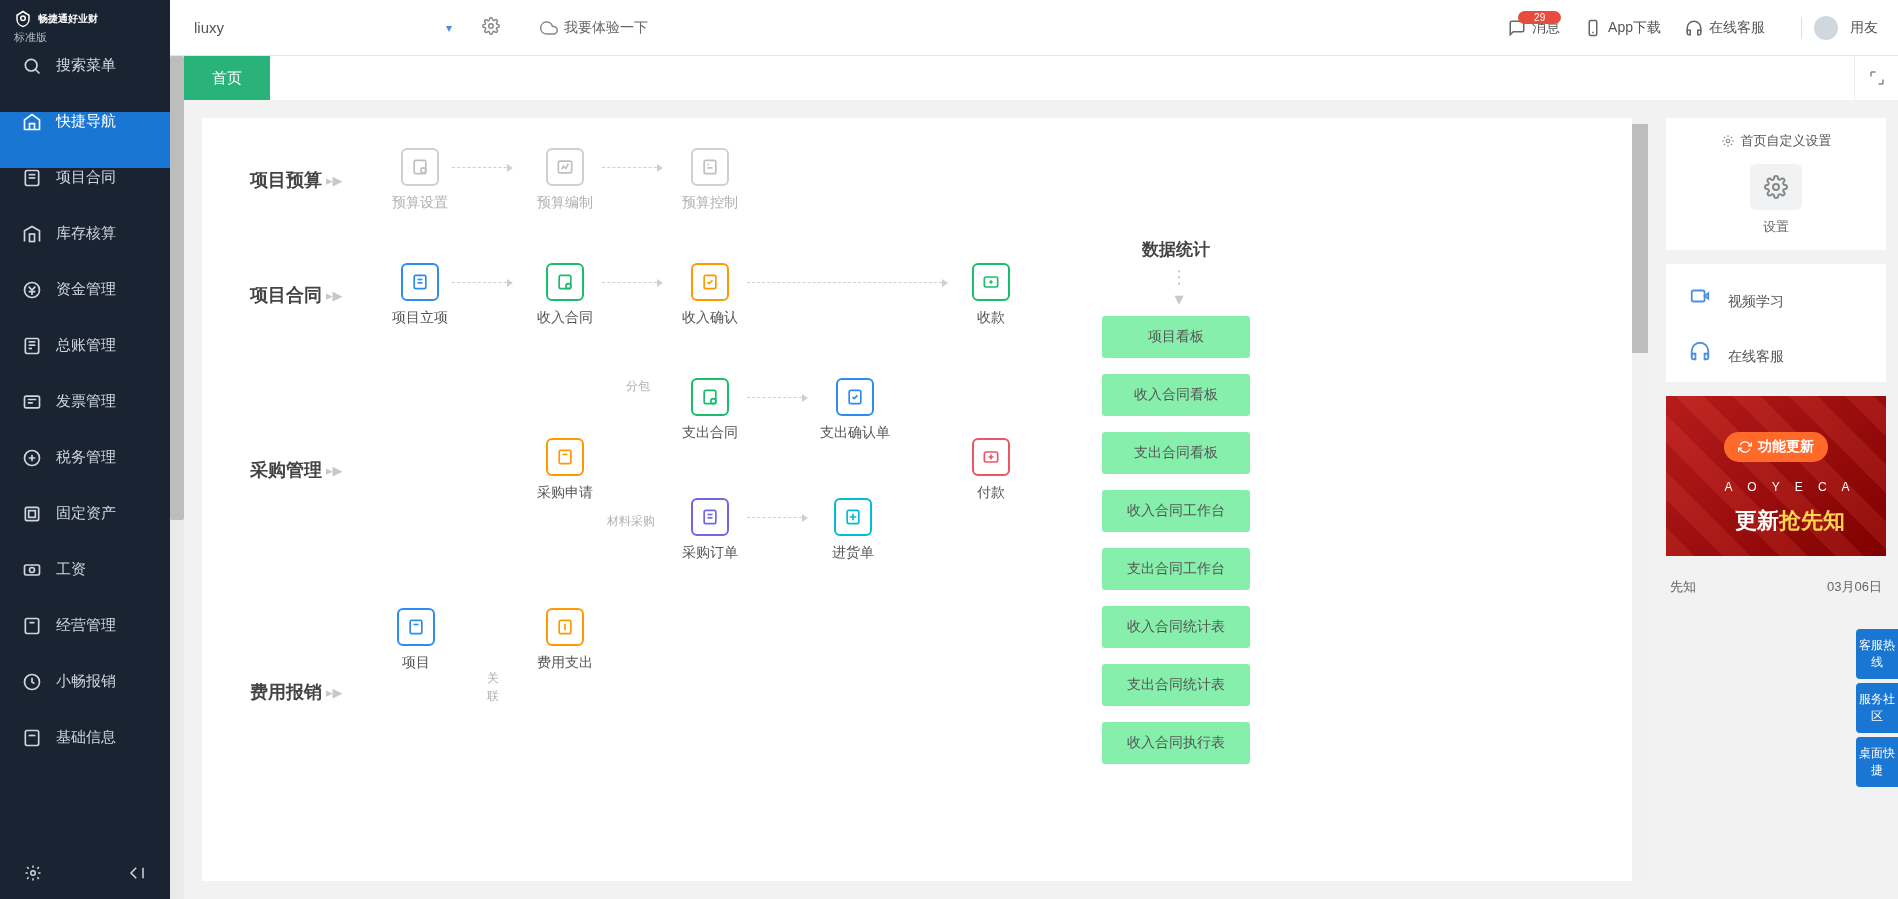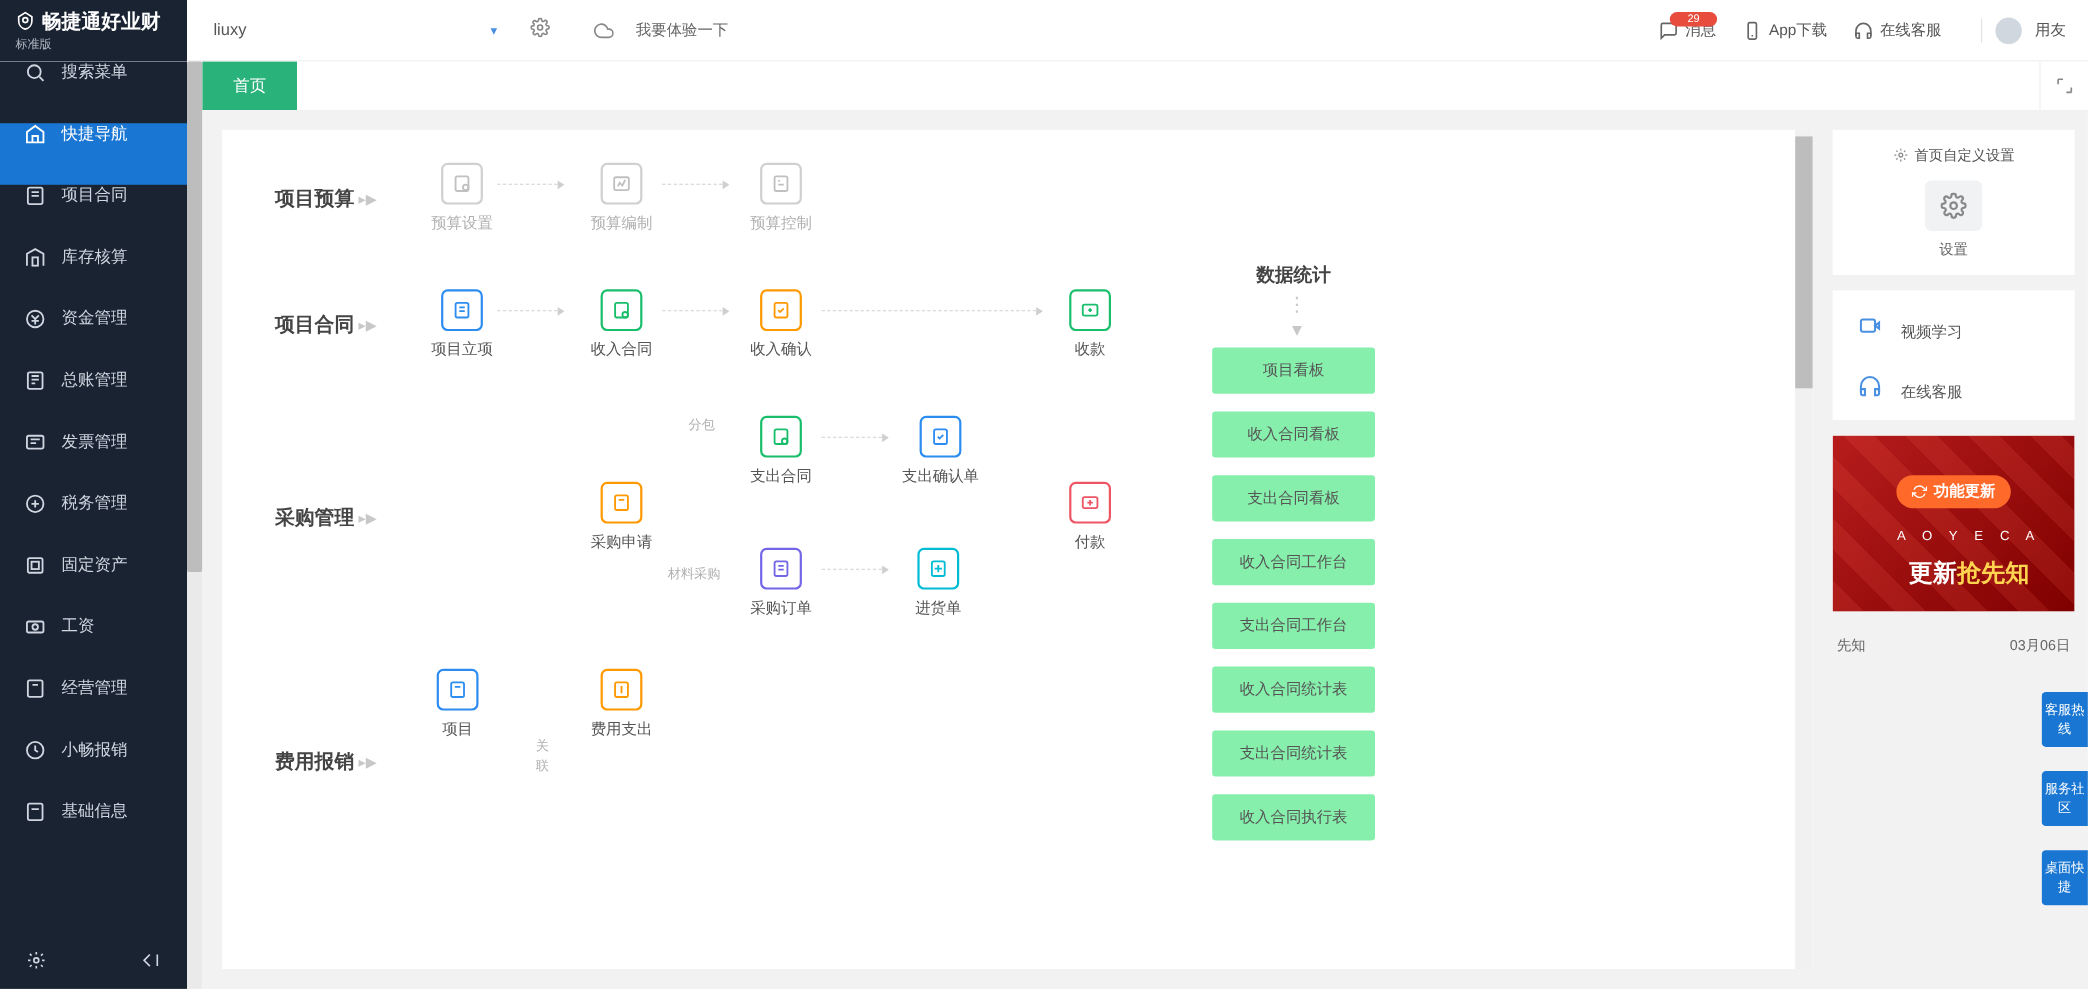--- a/index.html
+++ b/index.html
@@ -9,32 +9,32 @@
 .top-header {
   height: 56px; display: flex; align-items: center;
   border-bottom: 1px solid #e6e6e6; background: #fff;
 }
 .logo-block {
   width: 170px; height: 56px; background: #1a2332; color: #fff;
   display: flex; flex-direction: column; justify-content: center; padding-left: 14px;
 }
 .logo-row { display: flex; align-items: center; gap: 6px; }
 .logo-icon { width: 18px; height: 18px; }
-.logo-text { font-size: 18px; font-weight: 700; }
+.logo-text { font-size: 10px; font-weight: 700; }
 .logo-sub { font-size: 11px; color: #b0b8c3; margin-top: 2px; }
 
 .org-selector {
   display: flex; align-items: center; gap: 10px; padding-left: 24px; cursor: pointer;
 }
 .org-name { font-size: 15px; color: #555; min-width: 250px; }
 .chev { color: #4a90e2; font-size: 12px; margin-left: -8px; }
 .gear-sm { color: #888; font-size: 16px; margin-left: 30px; }
 
 .trial-btn {
-  margin-left: 40px; display: flex; align-items: center; gap: 20px;
+  margin-left: 40px; display: flex; align-items: center; gap: 6px;
   color: #666; font-size: 14px;
 }
 .trial-btn svg { width: 18px; height: 18px; }
 
 .spacer { flex: 1; }
 
 .hdr-item {
   display: flex; align-items: center; gap: 6px; color: #555; font-size: 14px;
   margin-right: 24px; cursor: pointer; position: relative;
 }
@@ -140,21 +140,21 @@
   display: flex; align-items: center; justify-content: center; font-size: 14px; color: #555;
   border-radius: 3px; cursor: pointer;
 }
 .down-dot { position:absolute; color:#c8c8c8; font-size:18px; text-align:center;}
 .tiny-label { position:absolute; font-size:12px; color:#b0b0b0; }
 
 .canvas-scroll { position:absolute; right:0; top:0; bottom:0; width:16px; background:#f1f1f1;}
 .canvas-scroll .thumb{ background:#bdbdbd; width:16px; height:30%; margin-top:6px;}
 
 
-.float-tabs { position: fixed; right: 0; top: 70%; display:flex; flex-direction:column; gap:22px;}
+.float-tabs { position: fixed; right: 0; top: 70%; display:flex; flex-direction:column; gap:4px;}
 .float-tab { width: 42px; padding: 8px 0; background:#1976d2; color:#fff; font-size:12px; text-align:center; border-radius:4px 0 0 4px; cursor:pointer;}
 .float-tab span { writing-mode: horizontal-tb; display:block; }
 
 
 .h-arrow {
   position:absolute; height:0; border-top:1.5px dashed #cfcfcf;
 }
 .h-arrow::after{
   content:""; position:absolute; right:-1px; top:-4px; width:0;height:0;
   border-left:6px solid #cfcfcf; border-top:4px solid transparent; border-bottom:4px solid transparent;

